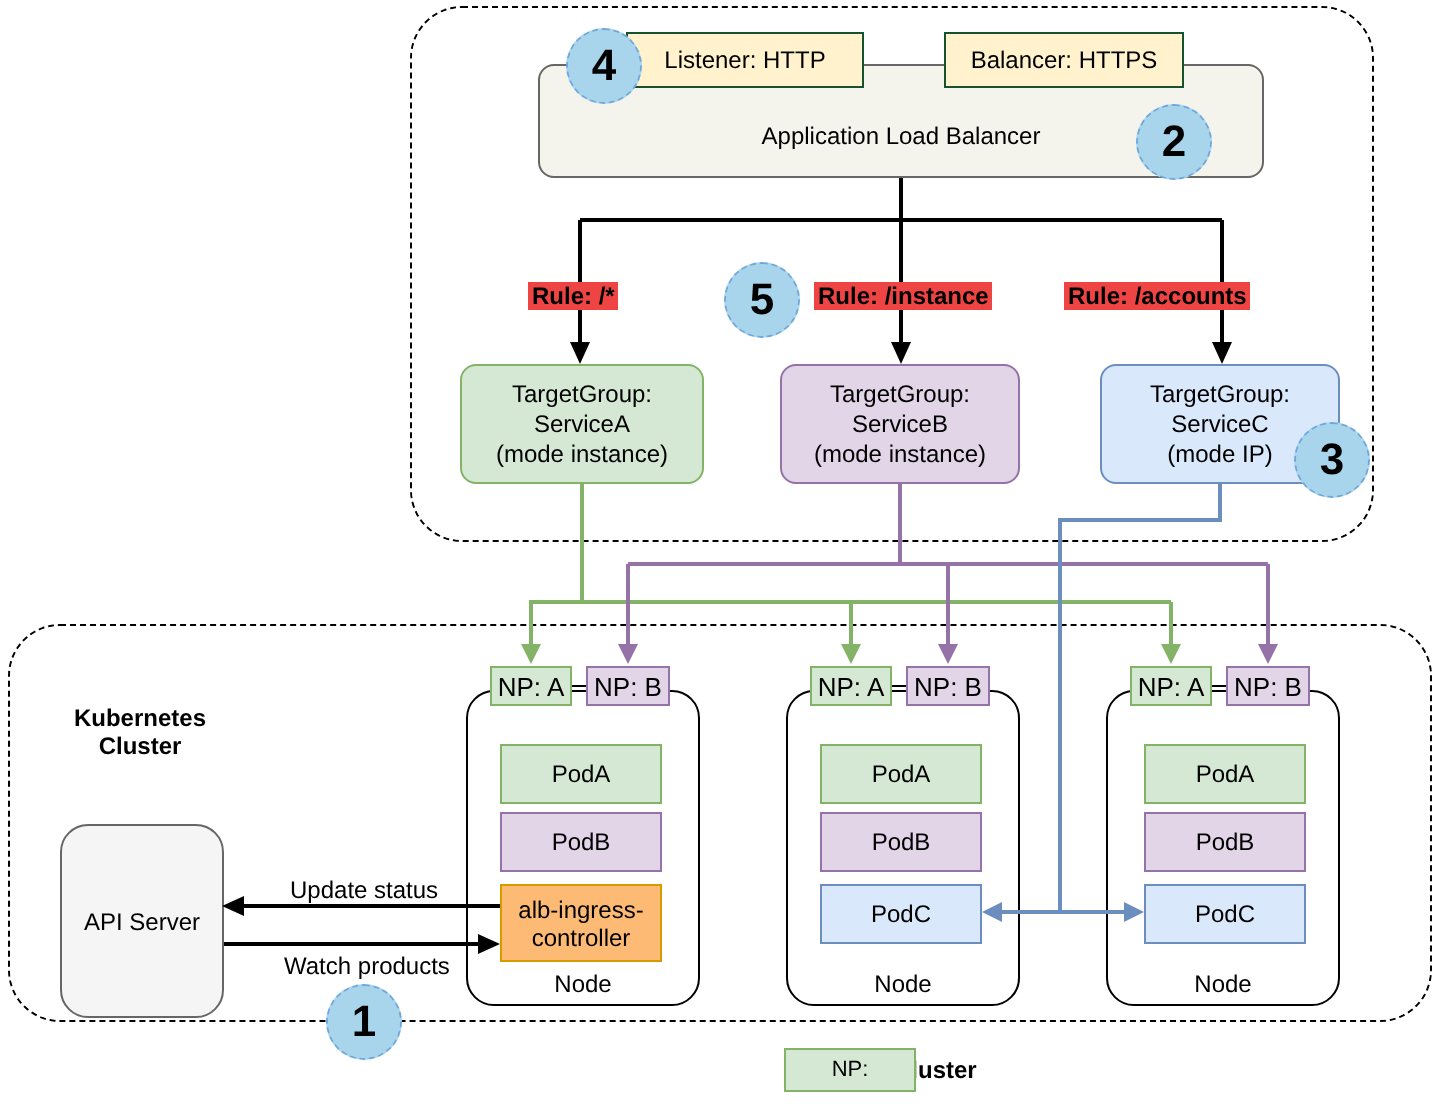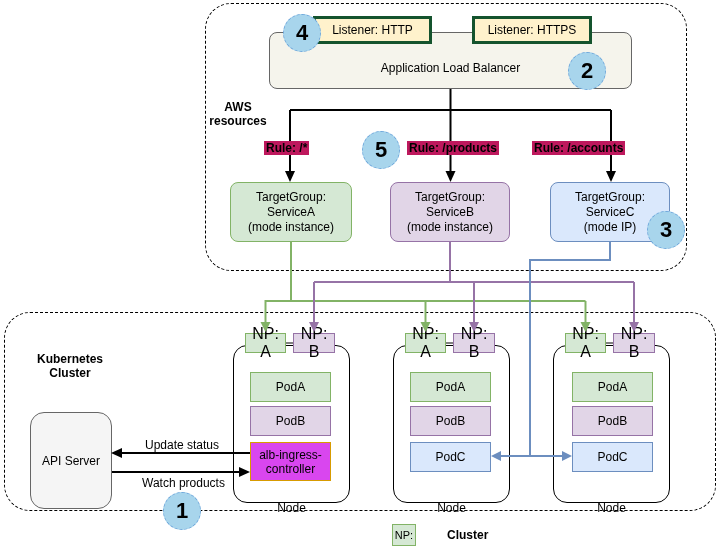--- a/index.html
+++ b/index.html
@@ -28,58 +28,57 @@
 
   
   .alb-box {
     background: #f5f4ec;
     border: 1px solid #666;
     border-radius: 8px;
     z-index: 2;
   }
   .listener-badge {
     background: #fff2cc;
-    border: 3px solid #14532d;
+    border: 1px solid #14532d;
     z-index: 3;
   }
 
   
   .tg-box {
     border-radius: 8px;
     z-index: 2;
     line-height: 15px;
   }
   .fill-green  { background: #d5e8d4; border: 1px solid #82b366; }
   .fill-purple { background: #e1d5e7; border: 1px solid #9673a6; }
   .fill-blue   { background: #dae8fc; border: 1px solid #6c8ebf; }
-  .fill-orange { background: #d946ef; border: 1px solid #d79b00; }
+  .fill-orange { background: #fdba74; border: 1px solid #d79b00; }
 
   
   .node-box {
     background: #fff;
     border: 1px solid #000;
     border-radius: 14px;
     z-index: 2;
   }
   .np-badge {
     height: 20px;
     z-index: 4;
-    font-size: 16px;
+    font-size: 13px;
   }
   .pod-box {
     width: 81px;
     height: 30px;
     z-index: 3;
     line-height: 14px;
   }
   .node-label {
     z-index: 3;
     width: 117px;
     text-align: center;
-    margin-top: 16px;
   }
 
   .api-server-box {
     background: #f5f5f5;
     border: 1px solid #666;
     border-radius: 14px;
     z-index: 2;
   }
 
   
@@ -91,21 +90,21 @@
     border: 1.5px dashed #6fa8dc;
     z-index: 10;
     font-size: 22px;
     font-weight: bold;
   }
 
   .section-label { font-weight: bold; line-height: 14px; z-index: 3; }
 
   .rule-label {
     font-weight: bold;
-    background: #be185d;
+    background: #ef4444;
     padding: 0 2px;
     z-index: 6;
     white-space: nowrap;
   }
   .flow-label {
     background: #fff;
     padding: 0 2px;
     z-index: 6;
     white-space: nowrap;
   }
@@ -123,35 +122,33 @@
     z-index: 2;
     font-size: 11px;
   }
 </style>
 </head>
 <body>
 
 <div id="canvas">
 
   <div class="abs group-container" style="left:205px; top:3px; width:482px; height:268px;"></div>
-  <div class="abs section-label preline center" style="left:202px; top:100px; width:72px;">AWS
-resources</div>
 
   <div class="abs group-container" style="left:4px; top:312px; width:712px; height:199px;"></div>
   <div class="abs section-label preline center" style="left:25px; top:352px; width:90px;">Kubernetes
 Cluster</div>
 
   <div class="abs alb-box center" style="left:269px; top:32px; width:363px; height:57px; padding-top:14px;">
     <span>Application Load Balancer</span>
   </div>
   <div class="abs listener-badge center" style="left:313px; top:16px; width:119px; height:28px;">Listener: HTTP</div>
-  <div class="abs listener-badge center" style="left:472px; top:16px; width:120px; height:28px;">Listener: HTTPS</div>
+  <div class="abs listener-badge center" style="left:472px; top:16px; width:120px; height:28px;">Balancer: HTTPS</div>
 
   <div class="abs rule-label" style="left:264px; top:141px;">Rule: /*</div>
-  <div class="abs rule-label" style="left:407px; top:141px;">Rule: /products</div>
+  <div class="abs rule-label" style="left:407px; top:141px;">Rule: /instance</div>
   <div class="abs rule-label" style="left:532px; top:141px;">Rule: /accounts</div>
 
   <div class="abs tg-box fill-green center preline" style="left:230px; top:182px; width:122px; height:60px;">TargetGroup:
 ServiceA
 (mode instance)</div>
   <div class="abs tg-box fill-purple center preline" style="left:390px; top:182px; width:120px; height:60px;">TargetGroup:
 ServiceB
 (mode instance)</div>
   <div class="abs tg-box fill-blue center preline" style="left:550px; top:182px; width:120px; height:60px;">TargetGroup:
 ServiceC
@@ -248,16 +245,16 @@
       <polygon points="572,456 562,451 562,461"></polygon>
     </g>
   </svg>
 
   <div class="abs step-circle center" style="left:163px; top:492px;">1</div>
   <div class="abs step-circle center" style="left:568px; top:52px;">2</div>
   <div class="abs step-circle center" style="left:647px; top:211px;">3</div>
   <div class="abs step-circle center" style="left:283px; top:14px;">4</div>
   <div class="abs step-circle center" style="left:362px; top:131px;">5</div>
 
-  <div class="abs legend-badge center" style="left:392px; top:524px; width:24px; height:22px;text-align:center;">NP:</div>
+  <div class="abs legend-badge center" style="left:392px; top:524px; width:66px; height:22px;text-align:center;">NP:</div>
   <div class="abs bold" style="left:447px; top:528px;">Cluster</div>
 
 </div>
 
 </body></html>

